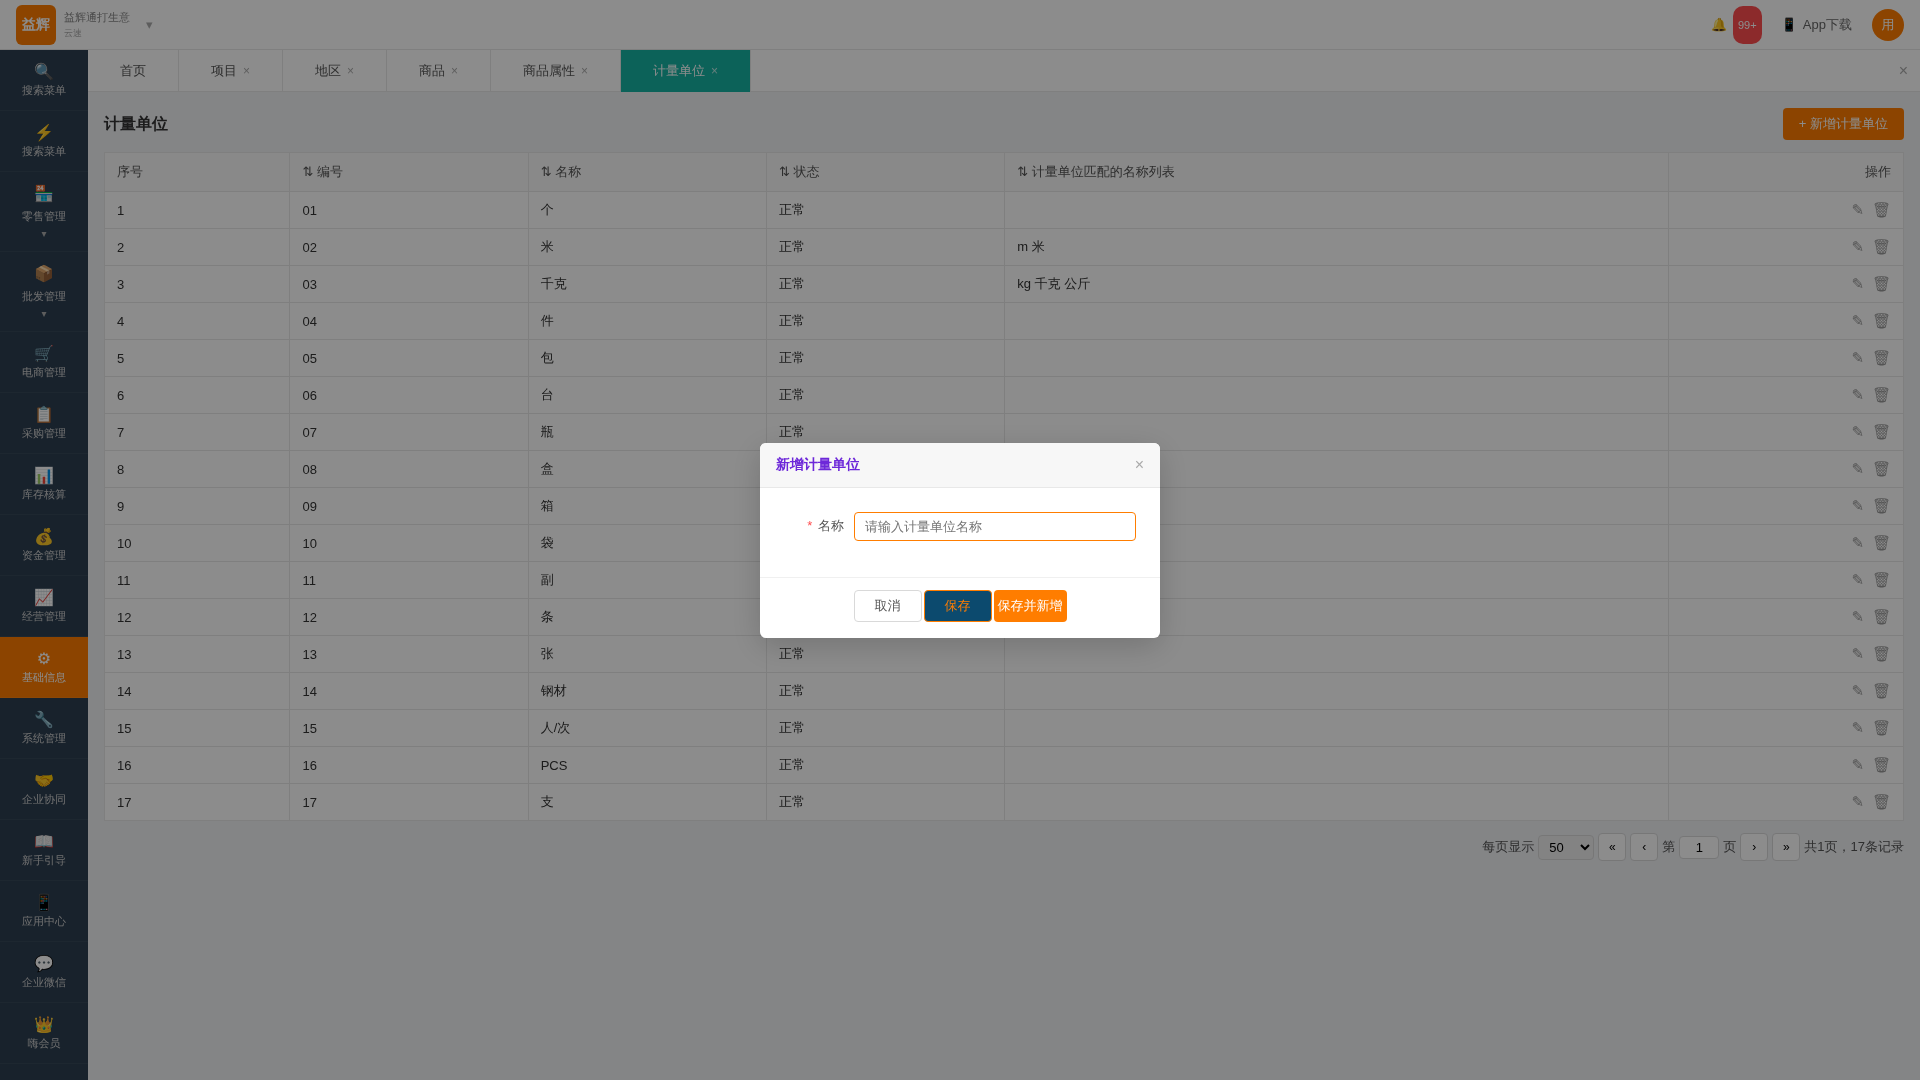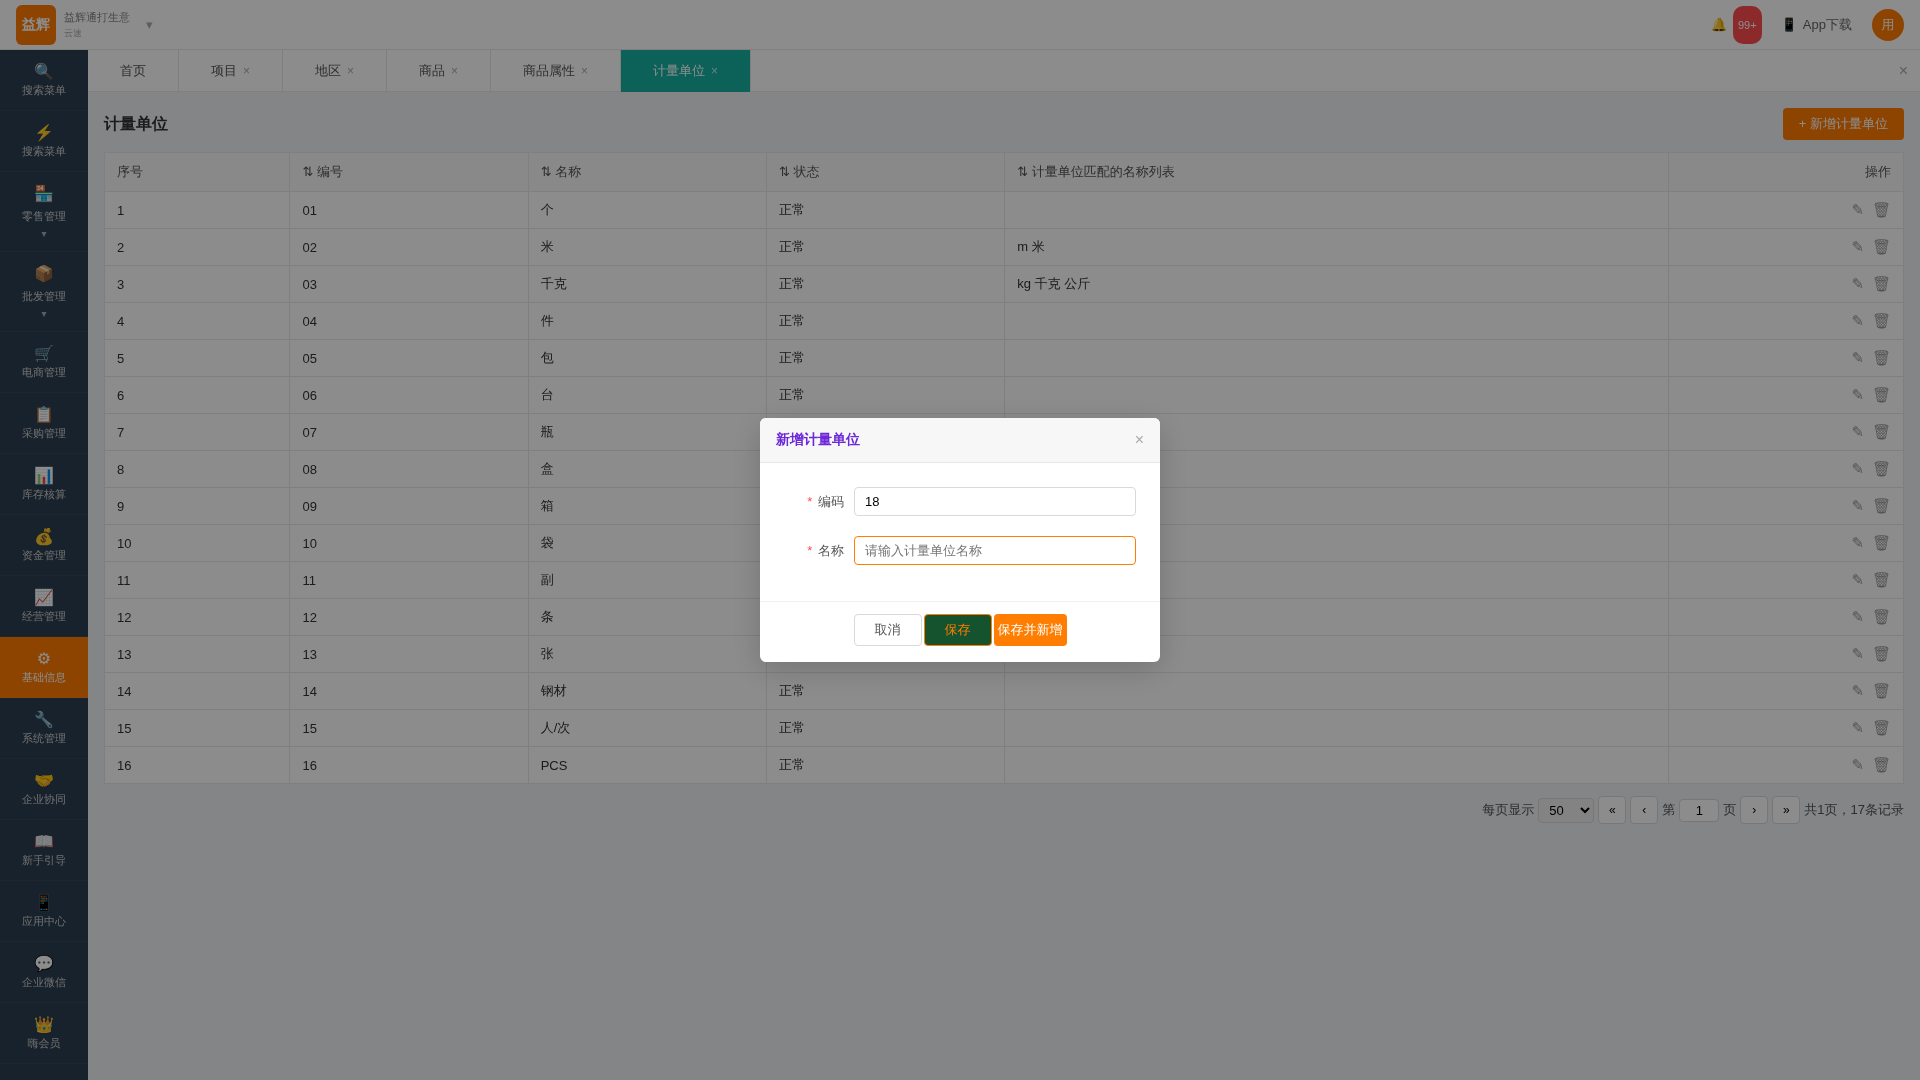--- a/index.html
+++ b/index.html
@@ -324,21 +324,21 @@
       border: 1px solid #d9d9d9;
       background: #fff;
       border-radius: 4px;
       cursor: pointer;
       font-size: 13px;
       color: #555;
     }
     .btn-save {
       padding: 6px 20px;
       border: 1px solid #ff7d00;
-      background: #14532d;
+      background: #0c4a6e;
       border-radius: 4px;
       cursor: pointer;
       font-size: 13px;
       color: #ff7d00;
     }
     .btn-save-add {
       padding: 6px 4px;
       border: none;
       background: #ff7d00;
       border-radius: 4px;
@@ -702,20 +702,33 @@
       <td>PCS</td>
       <td class="status-normal">正常</td>
       <td></td>
       <td>
         <div class="action-icons" style="justify-content:flex-end;">
           <span class="action-icon">✎</span>
           <span class="action-icon">🗑</span>
         </div>
       </td>
     </tr>
+            <tr>
+      <td>17</td>
+      <td>17</td>
+      <td>支</td>
+      <td class="status-normal">正常</td>
+      <td></td>
+      <td>
+        <div class="action-icons" style="justify-content:flex-end;">
+          <span class="action-icon">✎</span>
+          <span class="action-icon">🗑</span>
+        </div>
+      </td>
+    </tr>
           </tbody>
       </table>
 
       <div class="pagination">
         <span>每页显示</span>
         <select class="page-size-select">
           <option>50</option>
           <option>100</option>
           <option>200</option>
         </select>
@@ -735,27 +748,20 @@
 <div class="overlay">
   <div class="modal">
     <div class="modal-header">
       <span class="modal-title">新增计量单位</span>
       <span class="modal-close">×</span>
     </div>
     <div class="modal-body">
       <div class="form-row">
         <label class="form-label">
           <span class="required">*</span>
-          <span>编码</span>
-        </label>
-        <input type="text" class="form-input" value="18" style="">
-      </div>
-      <div class="form-row">
-        <label class="form-label">
-          <span class="required">*</span>
           <span>名称</span>
         </label>
         <input type="text" class="form-input highlighted" placeholder="请输入计量单位名称" style="">
       </div>
     </div>
     <div class="modal-footer">
       <button class="btn-cancel">取消</button>
       <button class="btn-save">保存</button>
       <button class="btn-save-add">保存并新增</button>
     </div>

